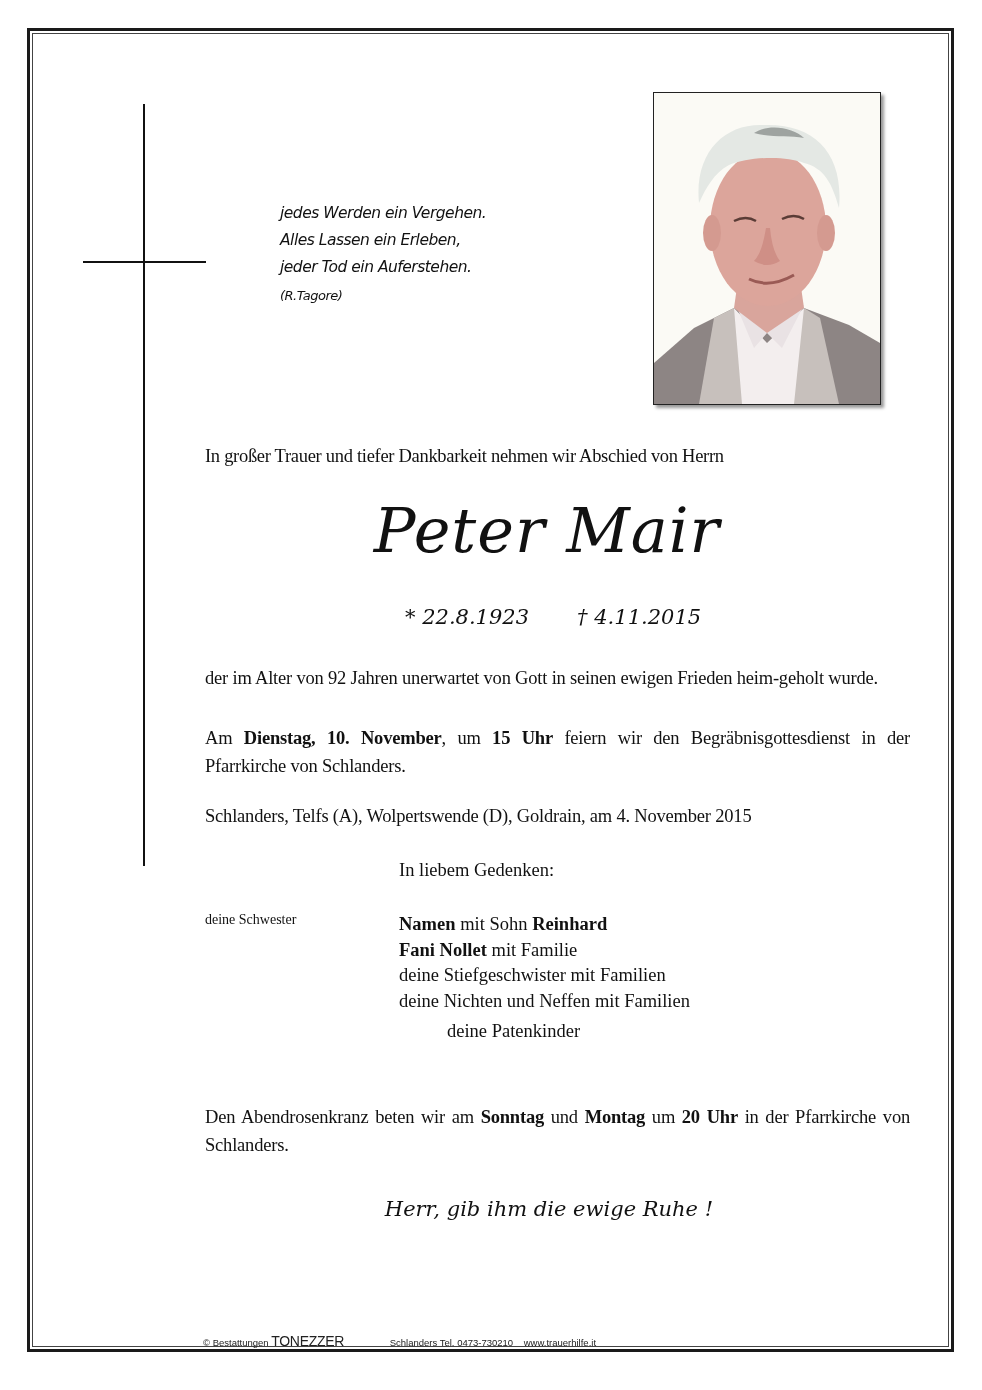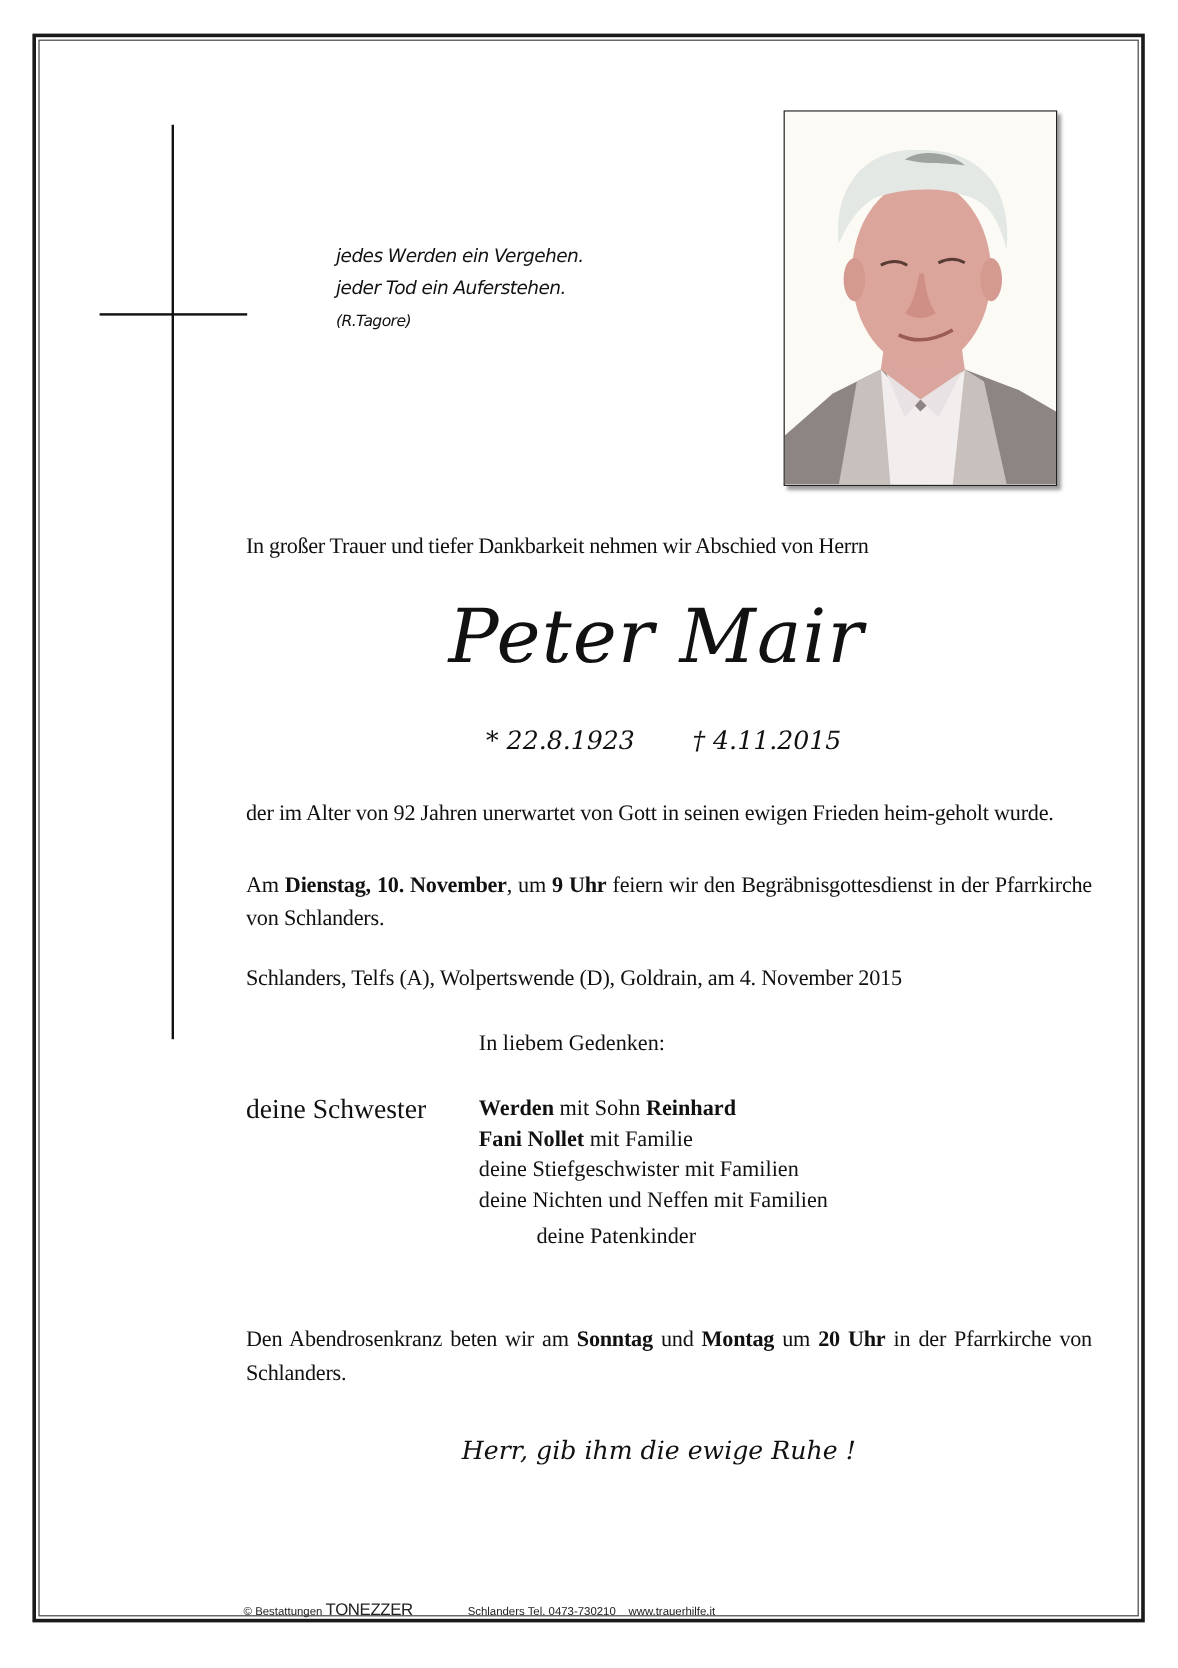--- a/index.html
+++ b/index.html
@@ -32,21 +32,21 @@
   .dates span { margin-right: 48px; }
 
   .para { position: absolute; left: 205px; width: 705px; font-family: "Liberation Serif", serif;
           font-size: 18.5px; line-height: 28px; text-align: justify; letter-spacing: -0.2px; }
   .p1 { top: 664px; }
   .p2 { top: 724px; }
   .place { top: 802px; }
   b { font-weight: bold; }
 
   .gedenken { position: absolute; left: 399px; top: 860px; font-family: "Liberation Serif", serif; font-size: 18.5px; }
-  .mourners-label { position: absolute; left: 205px; top: 912px; font-family: "Liberation Serif", serif; font-size: 23px; }
+  .mourners-label { position: absolute; left: 205px; top: 912px; font-family: "Liberation Serif", serif; font-size: 14px; }
   .mourners { position: absolute; left: 399px; top: 912px; font-family: "Liberation Serif", serif; font-size: 18.5px; }
   .mourners div { height: 25.5px; line-height: 25px; }
   .mourners div.gap { height: 31px; line-height: 34px; margin-left: 48px; }
 
   .p3 { top: 1103px; }
   .closing { position: absolute; left: 0; width: 100%; top: 1197px; text-align: center;
              font-family: "DejaVu Serif", serif; font-style: italic; font-size: 21px; padding-left: 116px; box-sizing: border-box; }
   .footer { position: absolute; left: 203px; top: 1333px; font-family: "Liberation Sans", sans-serif;
             font-size: 9.5px; color: #222; white-space: nowrap; }
   .footer .brand { font-size: 14px; letter-spacing: -0.3px; }
@@ -56,20 +56,21 @@
 
 <div class="frame">
   <div class="frame-inner"></div>
 </div>
 
 <div class="cross-v"></div>
 <div class="cross-h"></div>
 
 <div class="poem">
   <div>jedes Werden ein Vergehen.</div>
+  <div>Alles Lassen ein Erleben,</div>
   <div>jeder Tod ein Auferstehen.</div>
   <div class="author">(R.Tagore)</div>
 </div>
 
 <div class="photo">
   <svg width="226" height="311" viewBox="0 0 226 311">
     <rect width="226" height="311" fill="#fbfaf5"></rect>
 
     <path d="M0 270 L40 235 L80 215 L150 215 L195 232 L226 250 L226 311 L0 311 Z" fill="#8d8584"></path>
     <path d="M60 225 L80 215 L100 250 L113 311 L45 311 Z" fill="#c7c0bc"></path>
@@ -100,30 +101,30 @@
 
 <div class="name">Peter Mair</div>
 
 <div class="dates">
   <span>* 22.8.1923</span><span>† 4.11.2015</span>
 </div>
 
 <div class="para p1">der im Alter von 92 Jahren unerwartet von Gott in seinen ewigen Frieden heim-geholt wurde.</div>
 
 <div class="para p2">
-  <span>Am </span><b>Dienstag, 10. November</b><span>, um </span><b>9 Uhr</b><span> feiern wir den Begräbnisgottesdienst in der Pfarrkirche von Schlanders.</span>
+  <span>Am </span><b>Dienstag, 10. November</b><span>, um </span><b>15 Uhr</b><span> feiern wir den Begräbnisgottesdienst in der Pfarrkirche von Schlanders.</span>
 </div>
 
 <div class="para place">Schlanders, Telfs (A), Wolpertswende (D), Goldrain, am 4. November 2015</div>
 
 <div class="gedenken">In liebem Gedenken:</div>
 <div class="mourners-label">deine Schwester</div>
 
 <div class="mourners">
-  <div><b>Werden</b><span> mit Sohn </span><b>Reinhard</b></div>
+  <div><b>Namen</b><span> mit Sohn </span><b>Reinhard</b></div>
   <div><b>Fani Nollet</b><span> mit Familie</span></div>
   <div><span>deine Stiefgeschwister mit Familien</span></div>
   <div><span>deine Nichten und Neffen mit Familien</span></div>
   <div class="gap"><span>deine Patenkinder</span></div>
 </div>
 
 <div class="para p3">
   <span>Den Abendrosenkranz beten wir am </span><b>Sonntag</b><span> und </span><b>Montag</b><span> um </span><b>20 Uhr</b><span> in der Pfarrkirche von Schlanders.</span>
 </div>
 

